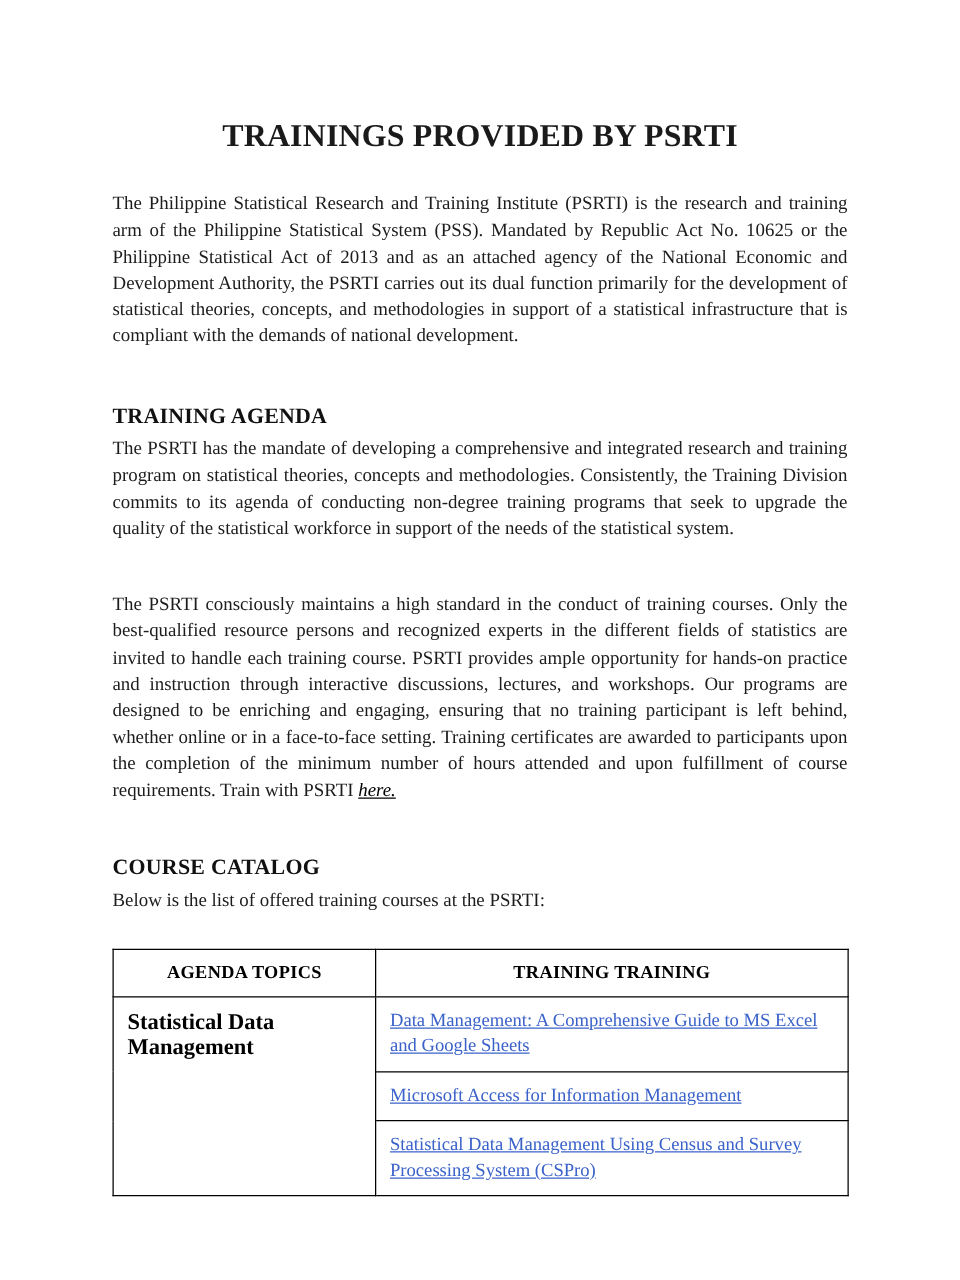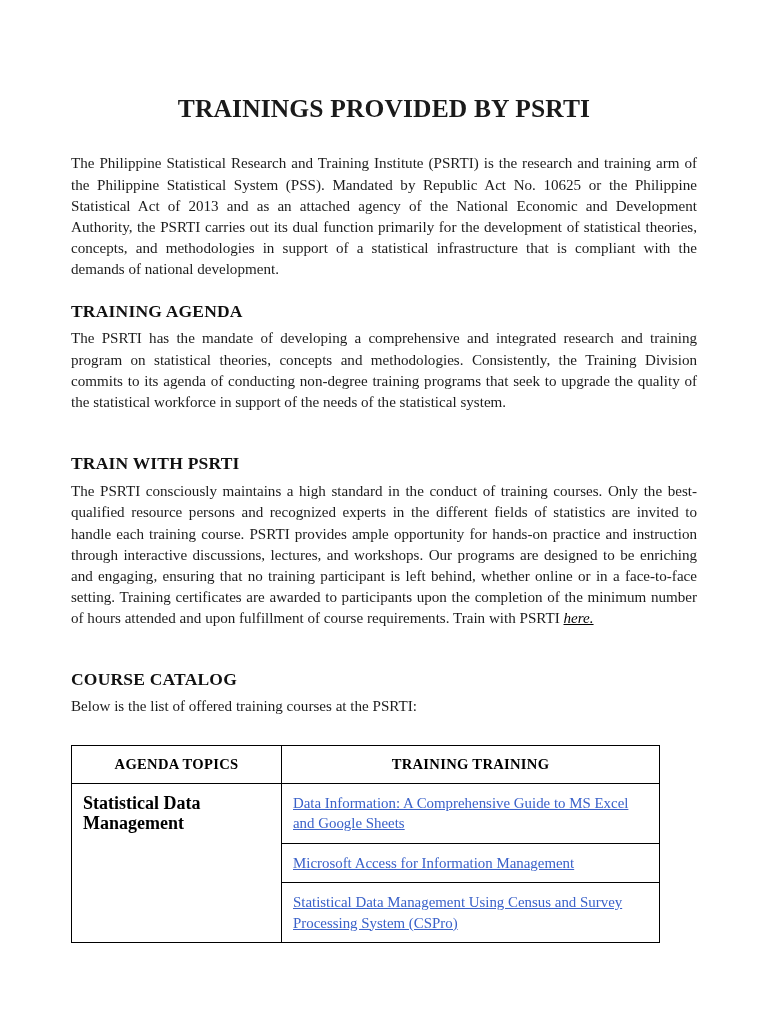--- a/index.html
+++ b/index.html
@@ -14,21 +14,21 @@
     font-family: "Liberation Serif", "DejaVu Serif", serif;
     color: #000000;
     overflow: hidden;
   }
   .page {
     position: relative;
     width: 768px;
     height: 1024px;
     background: #ffffff;
     box-sizing: border-box;
-    padding: 0 71px;
+    padding: 0 90px;
   }
   .doc-title {
     text-align: center;
     font-family: "Liberation Serif", "DejaVu Serif", serif;
     font-weight: bold;
     font-size: 25.5px;
     letter-spacing: 0.15px;
     margin: 0;
     padding-top: 94px;
     line-height: 1.15;
@@ -51,21 +51,21 @@
     font-size: 15.1px;
     line-height: 21.2px;
     text-align: justify;
     text-justify: inter-word;
     margin: 0;
     padding: 0;
     color: #1c1c1c;
     hyphens: none;
   }
   .sec-about  { margin-top: 30px; }
-  .sec-agenda { margin-top: 20px; }
+  .sec-agenda { margin-top: 41px; }
   .sec-train  { margin-top: 40px; }
   .sec-catalog{ margin-top: 39px; }
   .heading + .body-text { margin-top: 6px; }
 
   .catalog-intro {
     text-align: left;
   }
 
   a.doc-link {
     color: #3b62c9;
@@ -130,21 +130,20 @@
   <div class="section sec-about">
     <p class="body-text">The Philippine Statistical Research and Training Institute (PSRTI) is the research and training arm of the Philippine Statistical System (PSS). Mandated by Republic Act No. 10625 or the Philippine Statistical Act of 2013 and as an attached agency of the National Economic and Development Authority, the PSRTI carries out its dual function primarily for the development of statistical theories, concepts, and methodologies in support of a statistical infrastructure that is compliant with the demands of national development.</p>
   </div>
 
   <div class="section sec-agenda">
     <h2 class="heading">TRAINING AGENDA</h2>
     <p class="body-text">The PSRTI has the mandate of developing a comprehensive and integrated research and training program on statistical theories, concepts and methodologies. Consistently, the Training Division commits to its agenda of conducting non-degree training programs that seek to upgrade the quality of the statistical workforce in support of the needs of the statistical system.</p>
   </div>
 
   <div class="section sec-train">
-    <h2 class="heading">TRAIN WITH PSRTI</h2>
     <p class="body-text"><span>The PSRTI consciously maintains a high standard in the conduct of training courses. Only the best-qualified resource persons and recognized experts in the different fields of statistics are invited to handle each training course. PSRTI provides ample opportunity for hands-on practice and instruction through interactive discussions, lectures, and workshops. Our programs are designed to be enriching and engaging, ensuring that no training participant is left behind, whether online or in a face-to-face setting. Training certificates are awarded to participants upon the completion of the minimum number of hours attended and upon fulfillment of course requirements. Train with PSRTI </span><a class="here-link" href="#">here.</a></p>
   </div>
 
   <div class="section sec-catalog">
     <h2 class="heading">COURSE CATALOG</h2>
     <p class="body-text catalog-intro">Below is the list of offered training courses at the PSRTI:</p>
 
     <table class="catalog">
       <colgroup>
         <col class="col-topic">
@@ -153,21 +152,21 @@
       <thead>
         <tr>
           <th>AGENDA TOPICS</th>
           <th>TRAINING TRAINING</th>
         </tr>
       </thead>
       <tbody>
         <tr>
           <td class="topic-cell" rowspan="3">Statistical Data Management</td>
           <td class="course-cell">
-            <a class="doc-link" href="#">Data Information: A Comprehensive Guide to MS Excel and Google Sheets</a>
+            <a class="doc-link" href="#">Data Management: A Comprehensive Guide to MS Excel and Google Sheets</a>
           </td>
         </tr>
         <tr>
           <td class="course-cell">
             <a class="doc-link" href="#">Microsoft Access for Information Management</a>
           </td>
         </tr>
         <tr>
           <td class="course-cell">
             <a class="doc-link" href="#">Statistical Data Management Using Census and Survey Processing System (CSPro)</a>

